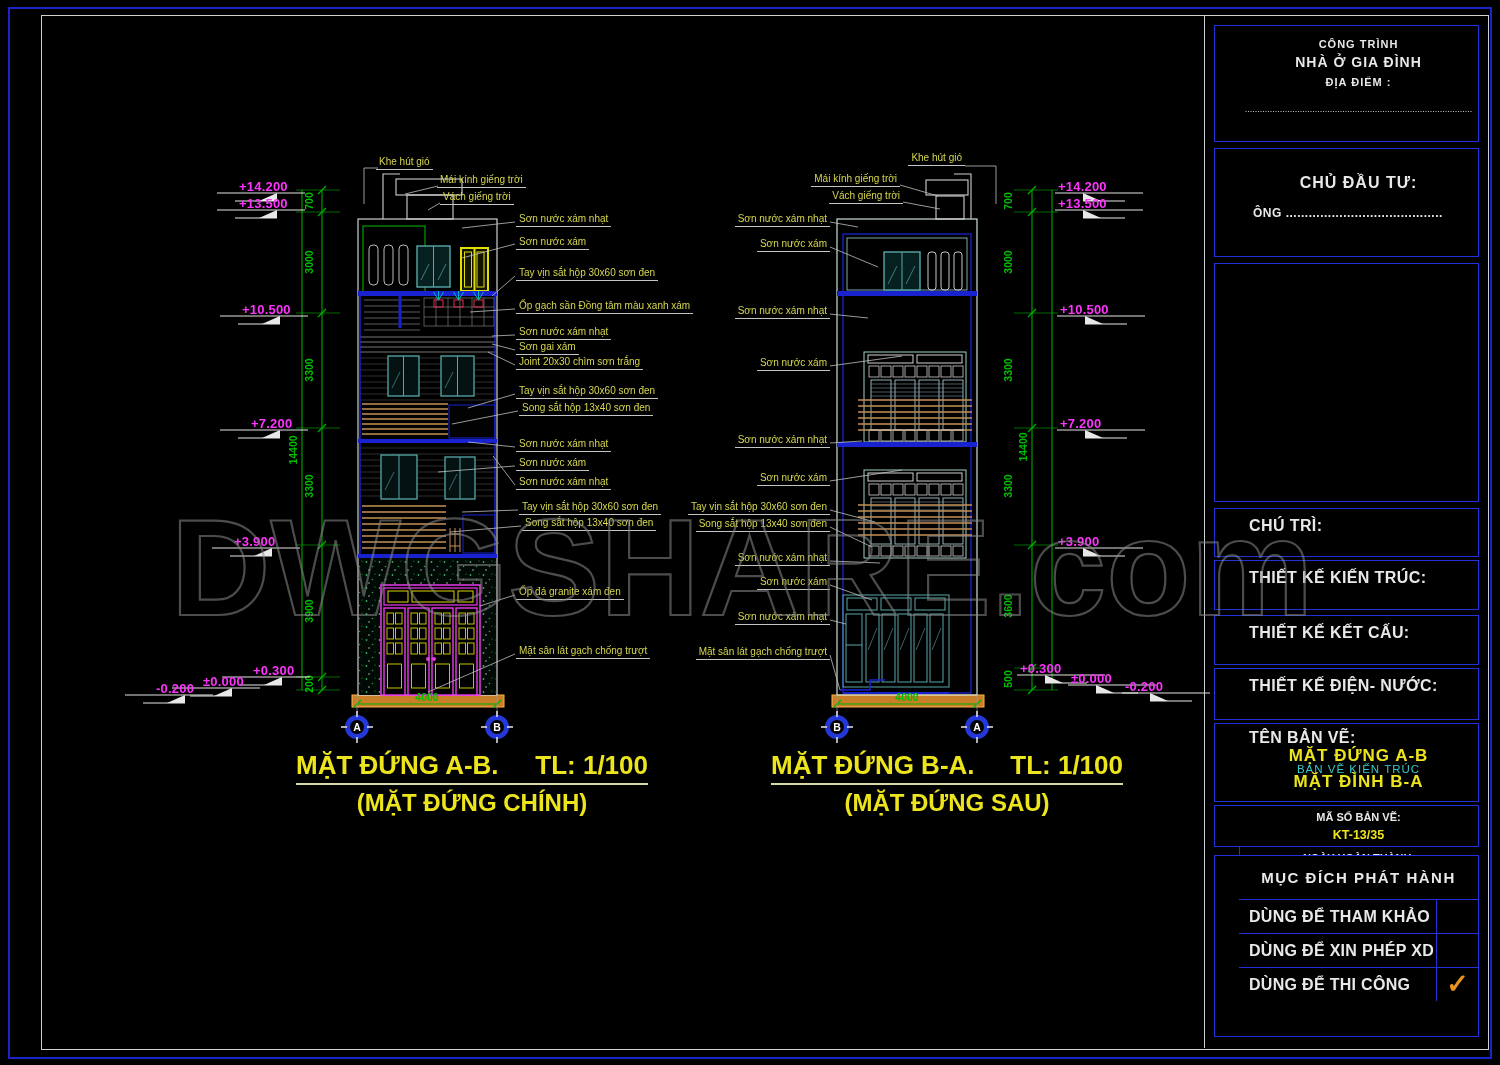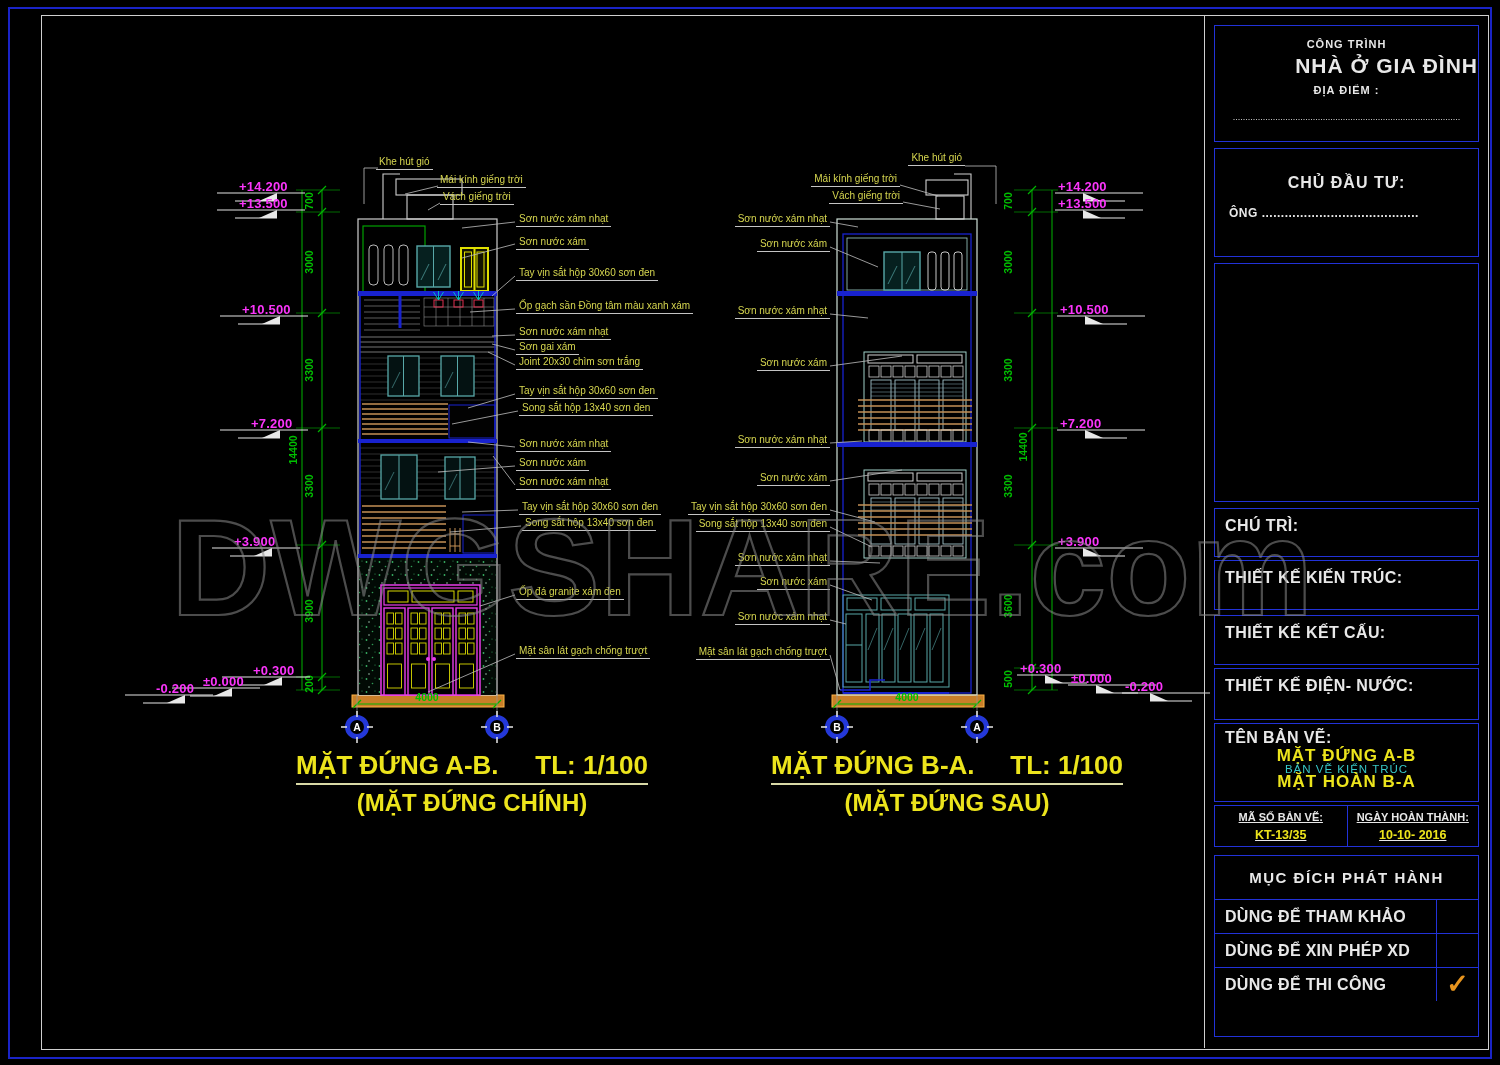--- a/index.html
+++ b/index.html
@@ -14,29 +14,29 @@
   .co.r{text-align:right;}
   
   .lvl{position:absolute;color:#fb35fb;font-size:13px;font-weight:bold;white-space:nowrap;letter-spacing:.2px;}
   
   .eltitle{position:absolute;width:352px;color:#ece41c;font-weight:bold;}
   .eltitle .l1{display:flex;justify-content:space-between;font-size:26px;
                border-bottom:2px solid #d9d9a6;padding-bottom:2px;}
   .eltitle .l2{text-align:center;font-size:24px;margin-top:4px;}
   
   .tb{position:absolute;left:1204px;top:15px;width:283px;height:1033px;border-left:1.4px solid #cfcfcf;}
-  .tbx{position:absolute;left:9px;right:9px;border:1.6px solid #2232d8;background:#000;color:#e8e8e8;}
+  .tbx{position:absolute;left:9px;right:9px;border:1.6px solid #2232d8;background:#000;color:#e8e8e8;padding-left:24px;}
   .tb-sm{ text-align:center;font-size:11px;font-weight:bold;letter-spacing:1px;}
-  .tb-lg{ text-align:right;font-size:21px;font-weight:bold;letter-spacing:1px;margin:4px 0 6px;}
+  .tb-lg{ text-align:center;font-size:14px;font-weight:bold;letter-spacing:1px;margin:4px 0 6px;}
   .tb-dots{text-align:center;font-size:9px;color:#dcdcdc;overflow:hidden;white-space:nowrap;margin-top:16px;}
   .tb-label{font-size:16px;font-weight:bold;padding:8px 0 0 10px;letter-spacing:.4px;}
   .tb-owner{font-size:12px;font-weight:bold;padding:14px 0 0 14px;letter-spacing:.5px;}
   .dn1,.dn2{text-align:center;color:#ece41c;font-size:17px;font-weight:bold;letter-spacing:1px;line-height:1.05;}
   .dnm{text-align:center;color:#38c8c8;font-size:11.5px;font-weight:normal;letter-spacing:1px;margin:-2px 0;}
-  .tb-two{display:grid;grid-template-columns:1fr 1fr;text-decoration:underline;}
+  .tb-two{display:grid;grid-template-columns:1fr;}
   .tb-two .cell{padding:5px 2px;text-align:center;}
   .tb-two .cell+.cell{border-left:1.6px solid #2232d8;}
   .tb-two .clabel{font-size:11px;font-weight:bold;}
   .tb-two .cval{font-size:12.5px;font-weight:bold;color:#ece41c;margin-top:5px;}
   .p-header{text-align:center;font-size:15px;font-weight:bold;letter-spacing:1.5px;
             padding:13px 0;border-bottom:1.6px solid #2232d8;}
   .p-row{display:grid;grid-template-columns:1fr 42px;height:33px;border-bottom:1.6px solid #2232d8;}
   .p-row:last-child{border-bottom:none;}
   .p-row .pl{font-size:16px;font-weight:bold;display:flex;align-items:center;padding-left:10px;letter-spacing:.3px;}
   .p-row .pc{border-left:1.6px solid #2232d8;display:flex;align-items:center;justify-content:center;}
@@ -490,21 +490,21 @@
     <div class="tbx" style="top:600px;height:48px">
       <div class="tb-label">THIẾT KẾ KẾT CẤU:</div>
     </div>
     <div class="tbx" style="top:653px;height:50px">
       <div class="tb-label">THIẾT KẾ ĐIỆN- NƯỚC:</div>
     </div>
     <div class="tbx" style="top:708px;height:77px">
       <div class="tb-label" style="padding-top:5px">TÊN BẢN VẼ:</div>
       <div class="dn1">MẶT ĐỨNG A-B</div>
       <div class="dnm">BẢN VẼ KIẾN TRÚC</div>
-      <div class="dn2">MẶT HOÀN B-A</div>
+      <div class="dn2">MẶT ĐÌNH B-A</div>
     </div>
     <div class="tbx tb-two" style="top:790px;height:40px">
       <div class="cell">
         <div class="clabel">MÃ SỐ BẢN VẼ:</div>
         <div class="cval">KT-13/35</div>
       </div>
       <div class="cell">
         <div class="clabel">NGÀY HOÀN THÀNH:</div>
         <div class="cval">10-10- 2016</div>
       </div>

